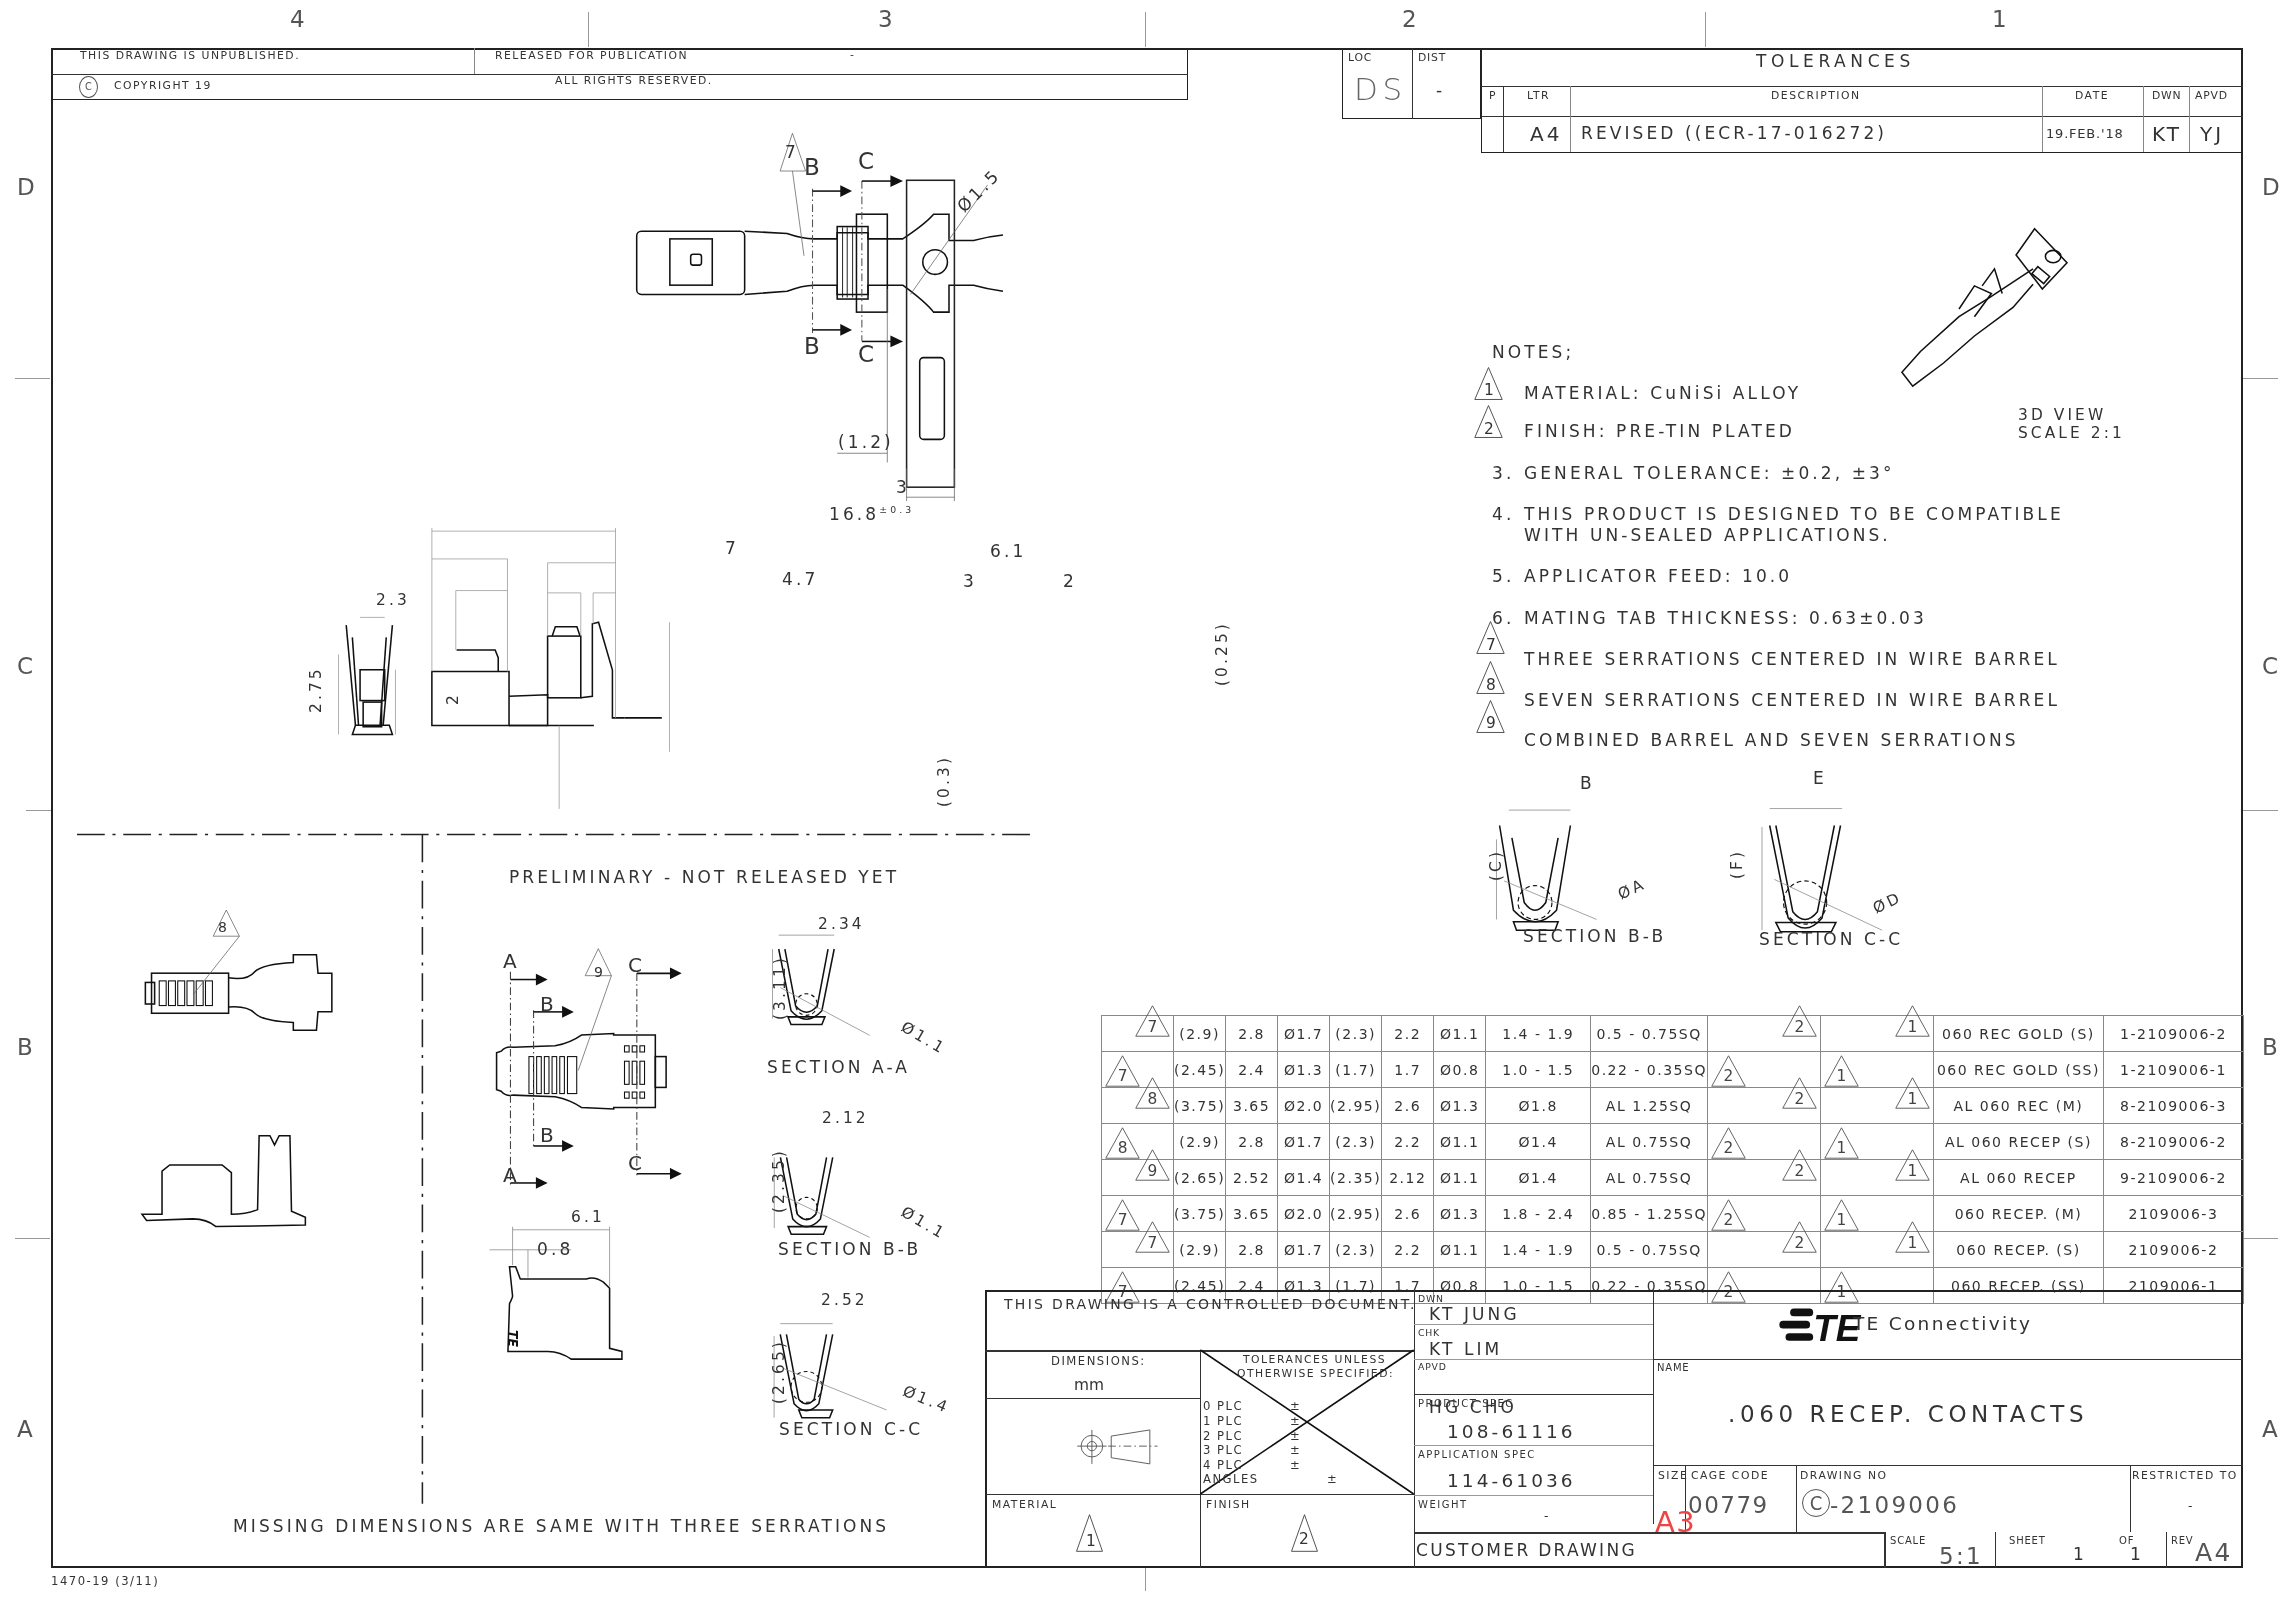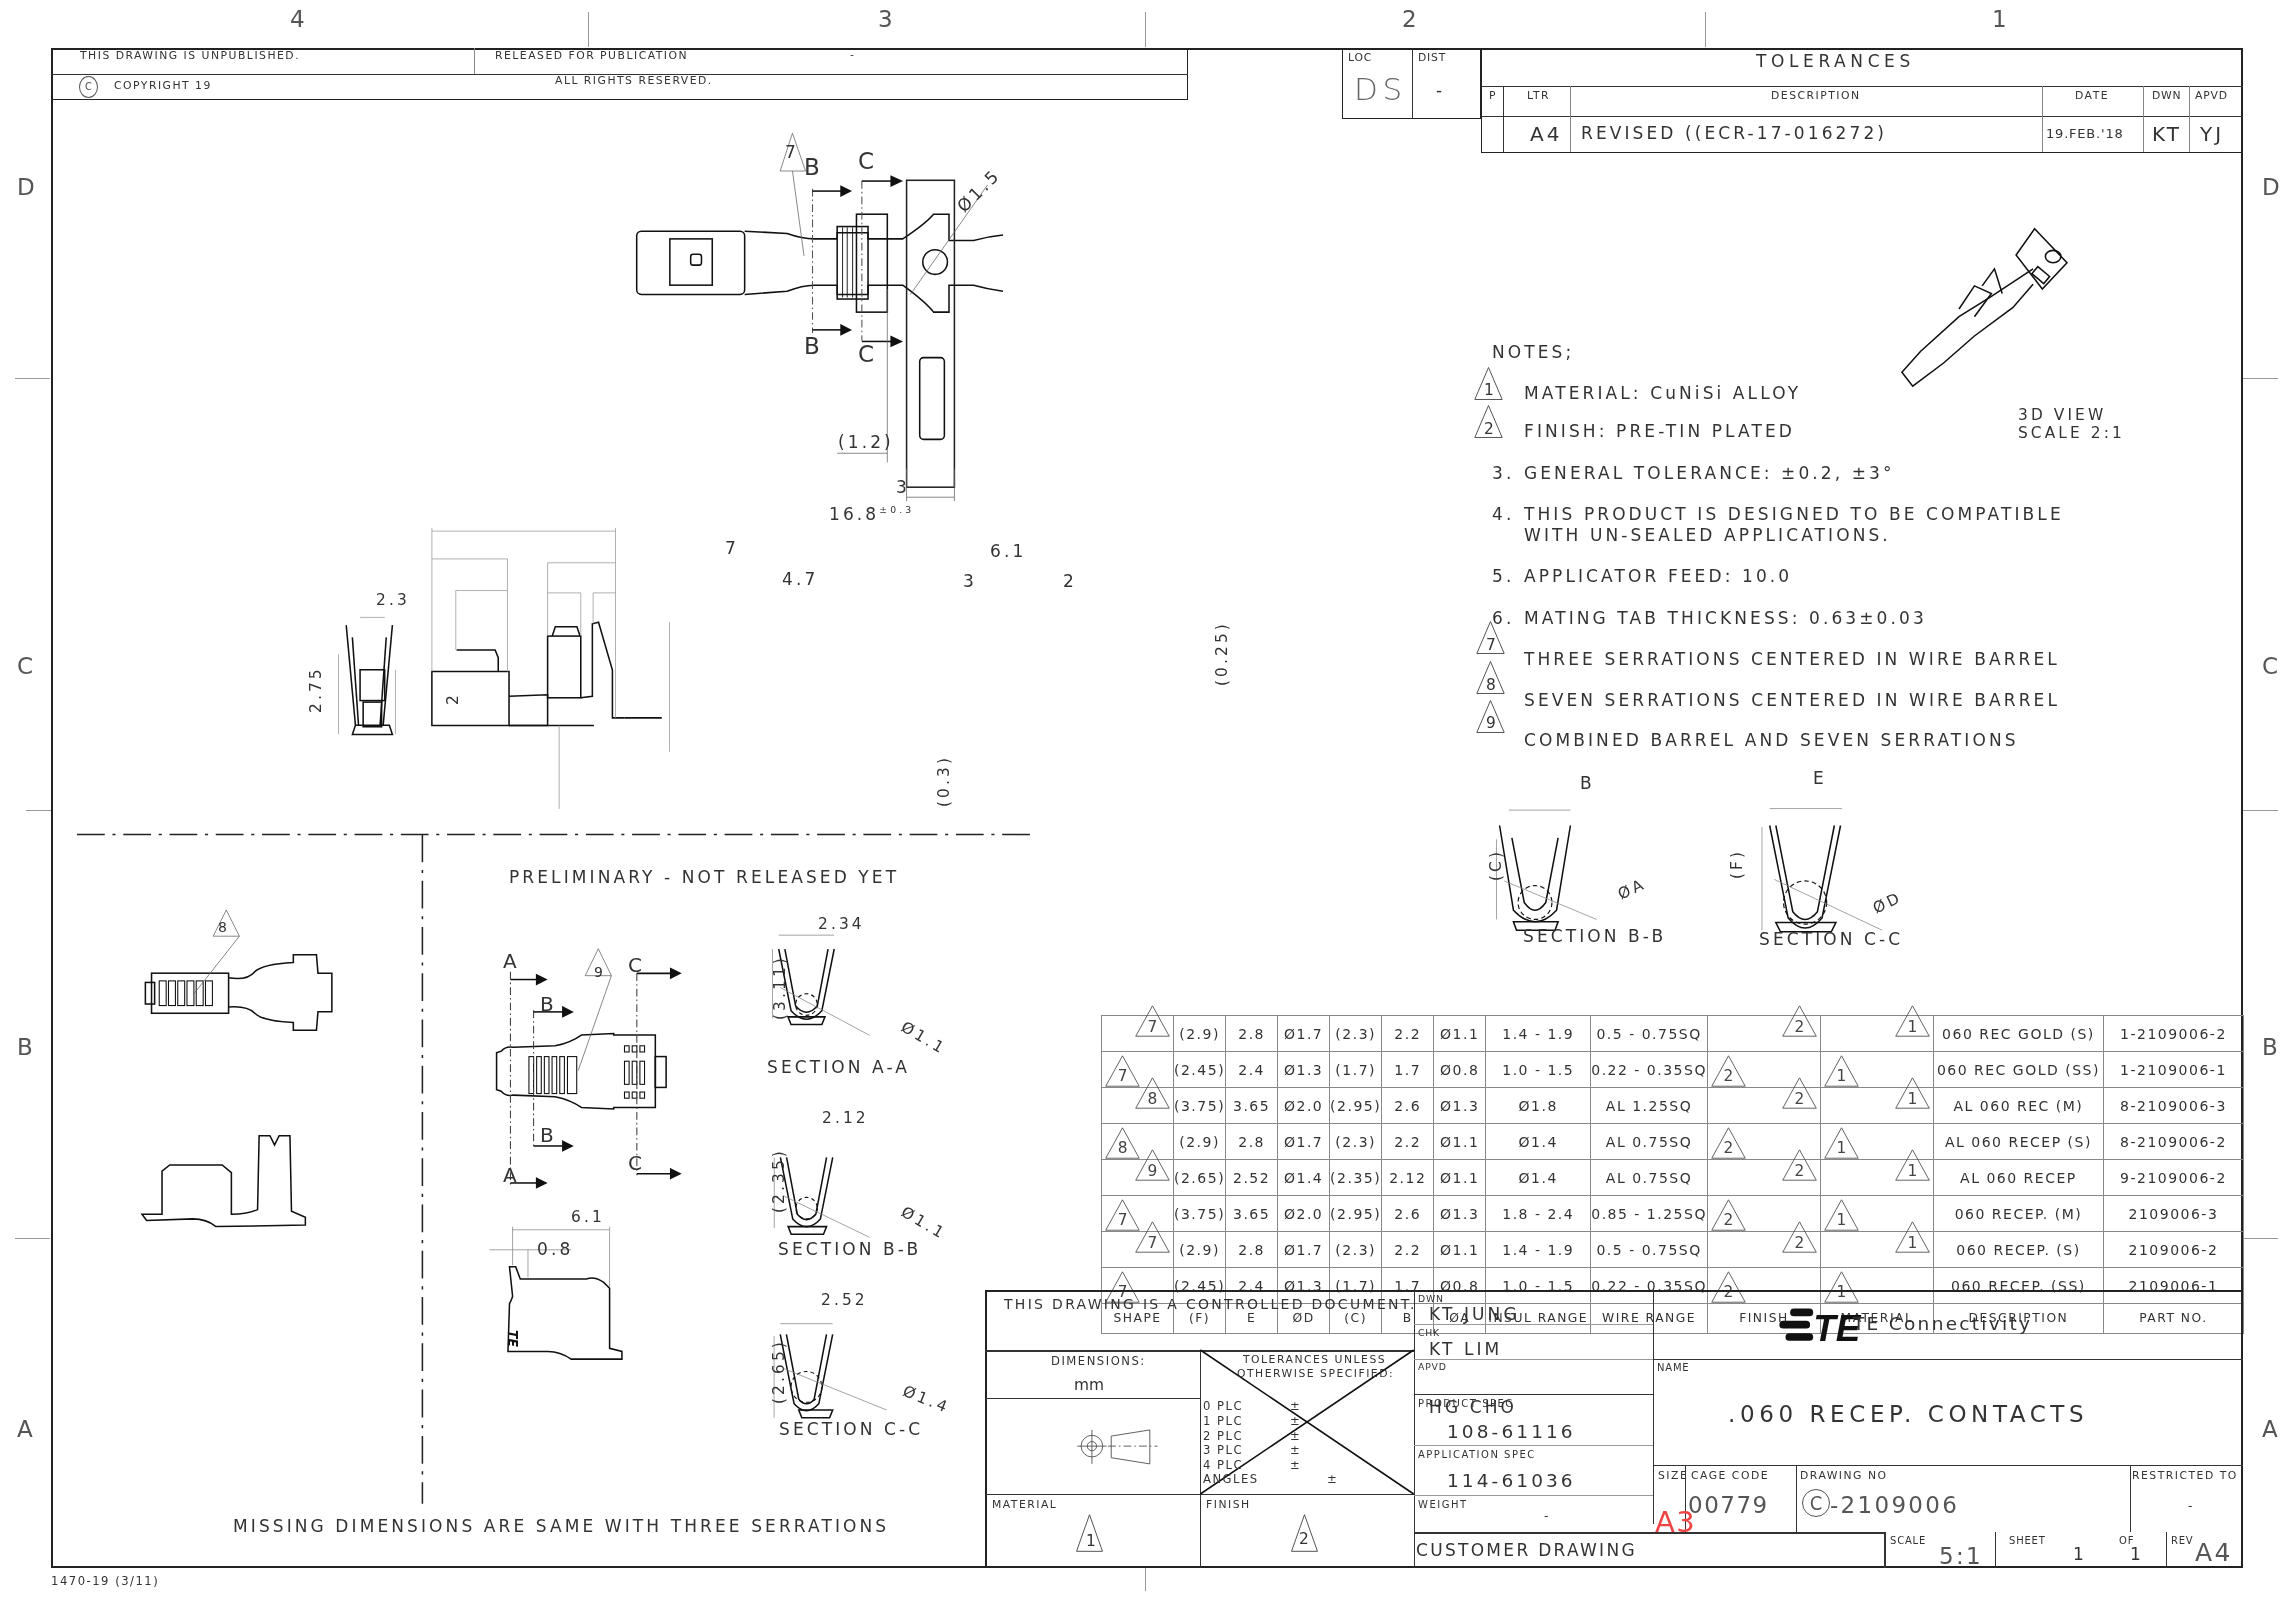--- a/index.html
+++ b/index.html
@@ -634,35 +634,20 @@
         <td>0.22 - 0.35SQ</td>
         <td style="text-align: left; padding-left: 3.1px; padding-right: 0px;"><span class="tri" style="top: 3.1px;"><svg width="35" height="32" viewBox="0 0 46 42">
               <polygon points="23,1 1,41 45,41" fill="none" stroke="#555" stroke-width="1.2"></polygon>
             </svg><span>2</span></span></td>
         <td style="text-align: left; padding-left: 3.1px; padding-right: 0px;"><span class="tri" style="top: 3.1px;"><svg width="35" height="32" viewBox="0 0 46 42">
               <polygon points="23,1 1,41 45,41" fill="none" stroke="#555" stroke-width="1.2"></polygon>
             </svg><span>1</span></span></td>
         <td>060 RECEP. (SS)</td>
         <td>2109006-1</td>
       </tr>
-      <tr>
-        <td style="font-size: 12.3px;">SHAPE</td>
-        <td style="font-size: 12.3px;">(F)</td>
-        <td style="font-size: 12.3px;">E</td>
-        <td style="font-size: 12.3px;">ØD</td>
-        <td style="font-size: 12.3px;">(C)</td>
-        <td style="font-size: 12.3px;">B</td>
-        <td style="font-size: 12.3px;">ØA</td>
-        <td style="font-size: 12.3px;">INSUL RANGE</td>
-        <td style="font-size: 12.3px;">WIRE RANGE</td>
-        <td style="font-size: 12.3px;">FINISH</td>
-        <td style="font-size: 12.3px;">MATERIAL</td>
-        <td style="font-size: 12.3px;">DESCRIPTION</td>
-        <td style="font-size: 12.3px;">PART NO.</td>
-      </tr>
     </tbody>
 </table>
 
 <div class="box" style="left:985px;top:1290px;width:1258px;height:278px;border-width:2.3px;"></div>
 
 <div class="t" style="left:1004px;top:1296px;font-size:14px;letter-spacing:2.3px;">THIS DRAWING IS A CONTROLLED DOCUMENT.</div>
 <div class="hl" style="left:985px;top:1350px;width:429px;border-top-width:2.3px;"></div>
 <div class="vl" style="left:1414px;top:1290px;height:278px;"></div>
 <div class="vl" style="left:1200px;top:1350px;height:218px;"></div>
 <div class="hl" style="left:985px;top:1398px;width:215px;"></div>

